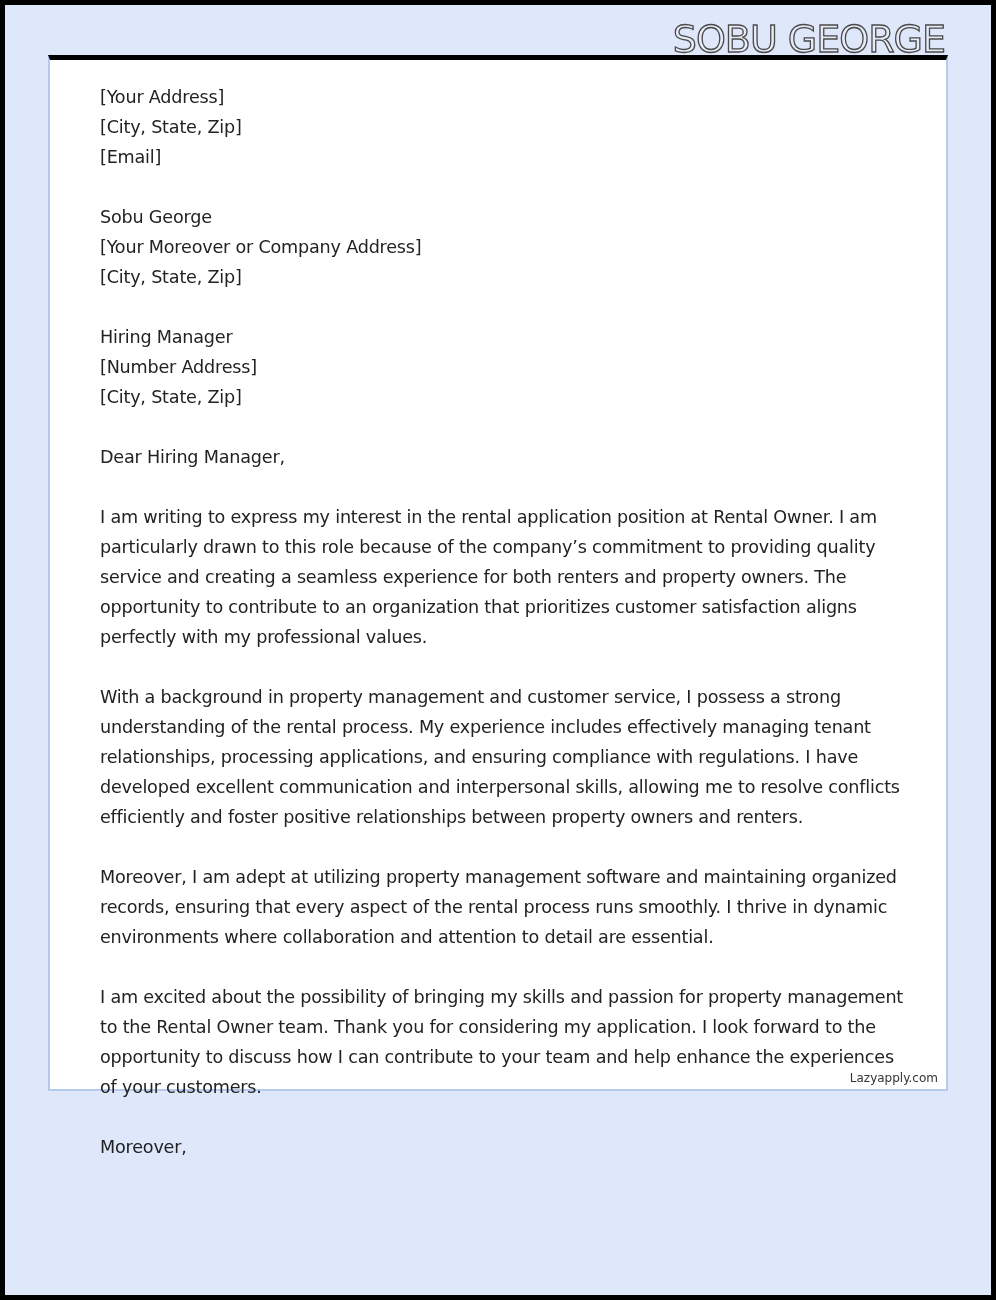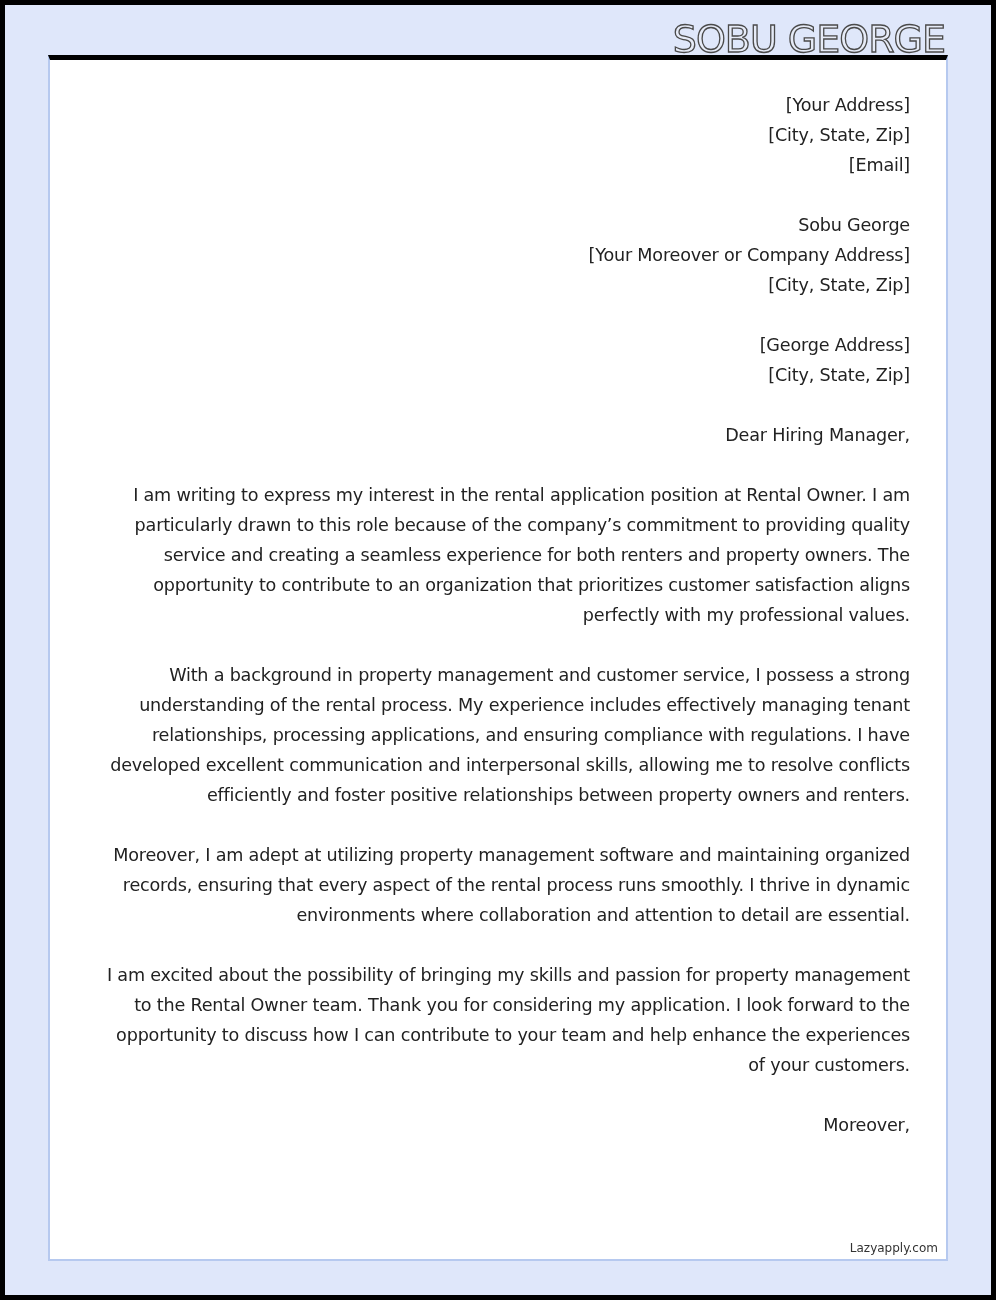--- a/index.html
+++ b/index.html
@@ -14,34 +14,33 @@
     position: absolute; right: 46px; top: 10px;
     font-family: "DejaVu Sans", sans-serif;
     font-size: 38px; line-height: 48px; letter-spacing: -1px;
     color: #e6ebf7;
     -webkit-text-stroke: 1.3px #4a4a4a;
     font-weight: normal;
     margin: 0;
   }
   .card {
     position: absolute; left: 43px; top: 50px;
-    width: 900px; height: 1206px;
+    width: 900px; height: 1036px;
     box-sizing: border-box;
     background: #fff;
     border-left: 2px solid #b6c9ef;
     border-right: 2px solid #b6c9ef;
     border-bottom: 2px solid #b6c9ef;
     border-top: 5px solid #000;
     padding-left: 19px;
   }
   .letter {
-    position: absolute; left: 95px; top: 85px; width: 810px;
+    position: absolute; left: 95px; top: 77px; width: 810px;
     font-size: 17.6px; line-height: 30px; color: #222;
     letter-spacing: -0.2px;
-    text-align: right;
   }
   .letter p { margin: 0 0 30px 0; }
   .letter .line { display: block; }
   .footer-brand {
     position: absolute; right: 8px; bottom: 4px;
     font-size: 12px; color: #333;
   }
 </style>
 </head>
 <body>
@@ -57,21 +56,22 @@
     <span class="line">[Your Address]</span>
     <span class="line">[City, State, Zip]</span>
     <span class="line">[Email]</span>
   </p>
   <p>
     <span class="line">Sobu George</span>
     <span class="line">[Your Moreover or Company Address]</span>
     <span class="line">[City, State, Zip]</span>
   </p>
   <p>
-    <span class="line">[George Address]</span>
+    <span class="line">Hiring Manager</span>
+    <span class="line">[Number Address]</span>
     <span class="line">[City, State, Zip]</span>
   </p>
   <p>Dear Hiring Manager,</p>
   <p>I am writing to express my interest in the rental application position at Rental Owner. I am particularly drawn to this role because of the company’s commitment to providing quality service and creating a seamless experience for both renters and property owners. The opportunity to contribute to an organization that prioritizes customer satisfaction aligns perfectly with my professional values.</p>
   <p>With a background in property management and customer service, I possess a strong understanding of the rental process. My experience includes effectively managing tenant relationships, processing applications, and ensuring compliance with regulations. I have developed excellent communication and interpersonal skills, allowing me to resolve conflicts efficiently and foster positive relationships between property owners and renters.</p>
   <p>Moreover, I am adept at utilizing property management software and maintaining organized records, ensuring that every aspect of the rental process runs smoothly. I thrive in dynamic environments where collaboration and attention to detail are essential.</p>
   <p>I am excited about the possibility of bringing my skills and passion for property management to the Rental Owner team. Thank you for considering my application. I look forward to the opportunity to discuss how I can contribute to your team and help enhance the experiences of your customers.</p>
   <p>Moreover,</p>
 </div>
 

